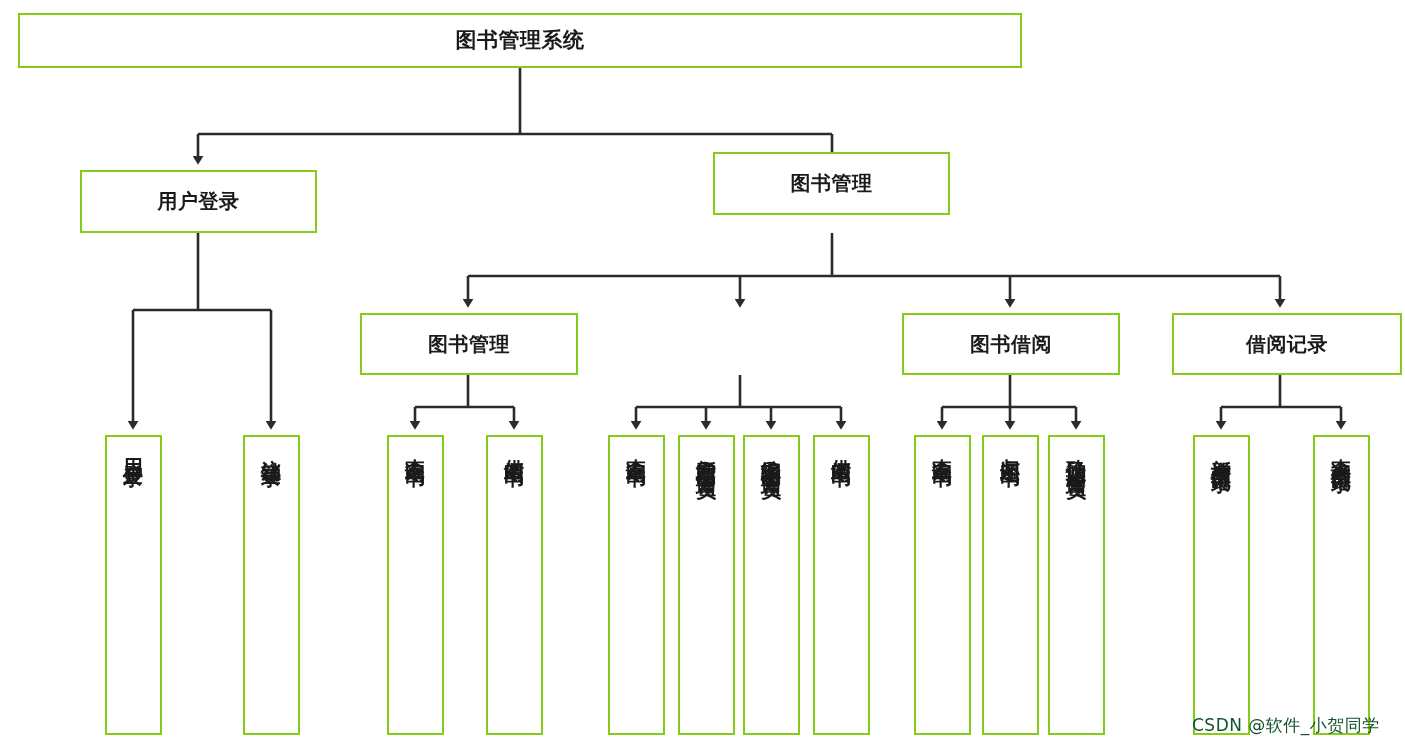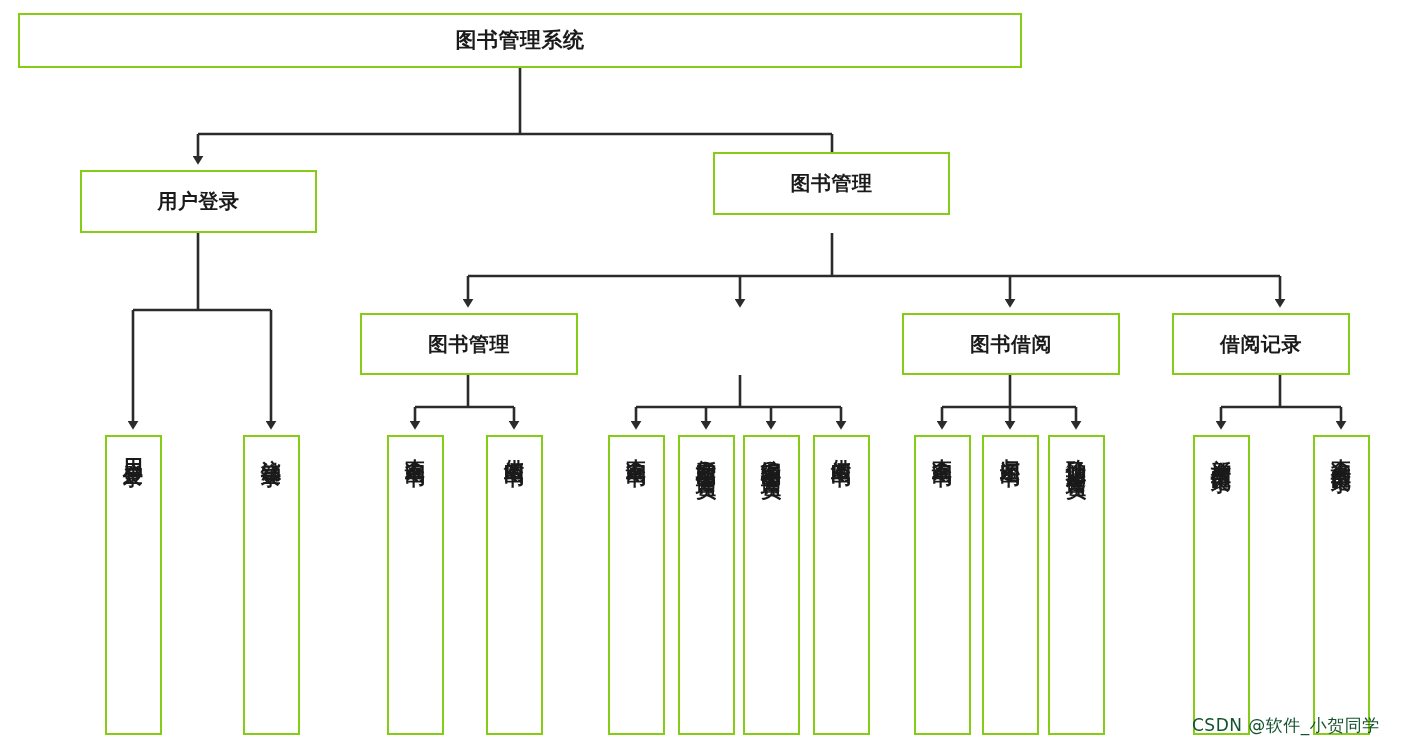--- a/index.html
+++ b/index.html
@@ -143,21 +143,21 @@
 
   <div class="node horiz" style="left:360px; top:313px; width:218px; height:62px;">
     <span class="label">图书管理</span>
   </div>
 
 
   <div class="node horiz" style="left:902px; top:313px; width:218px; height:62px;">
     <span class="label">图书借阅</span>
   </div>
 
-  <div class="node horiz" style="left:1172px; top:313px; width:178px; height:62px;">
+  <div class="node horiz" style="left:1172px; top:313px; width:230px; height:62px;">
     <span class="label">借阅记录</span>
   </div>
 
   <div class="node vert" style="left:105px; top:435px; width:57px; height:300px;">
     <span class="label">用户登录</span>
   </div>
   <div class="node vert" style="left:243px; top:435px; width:57px; height:300px;">
     <span class="label">注销登录</span>
   </div>
 

